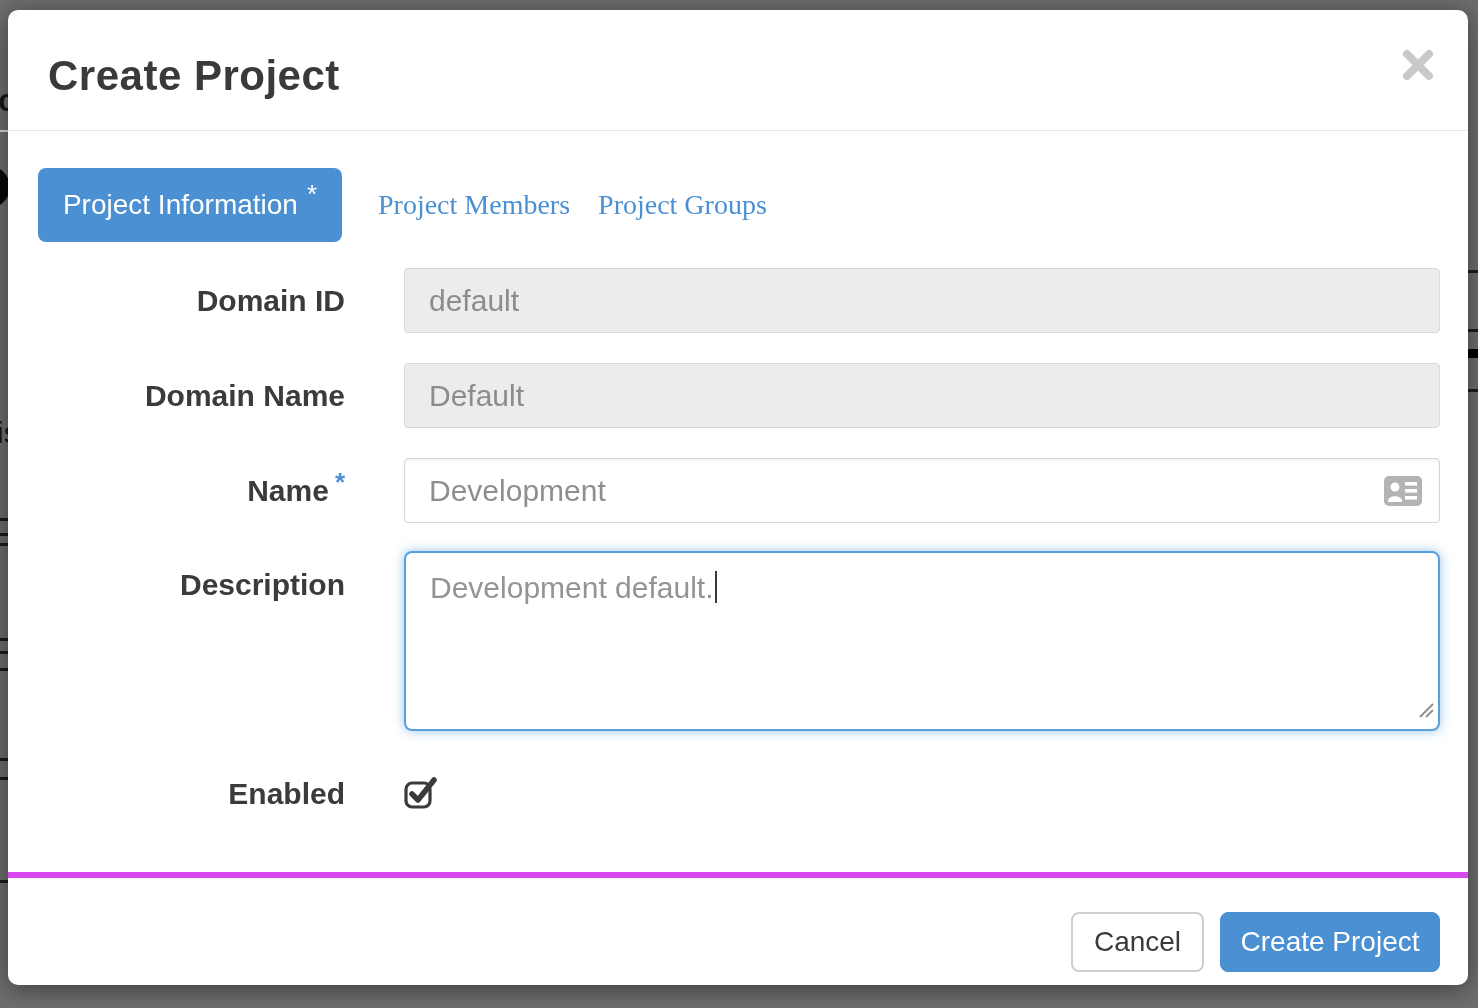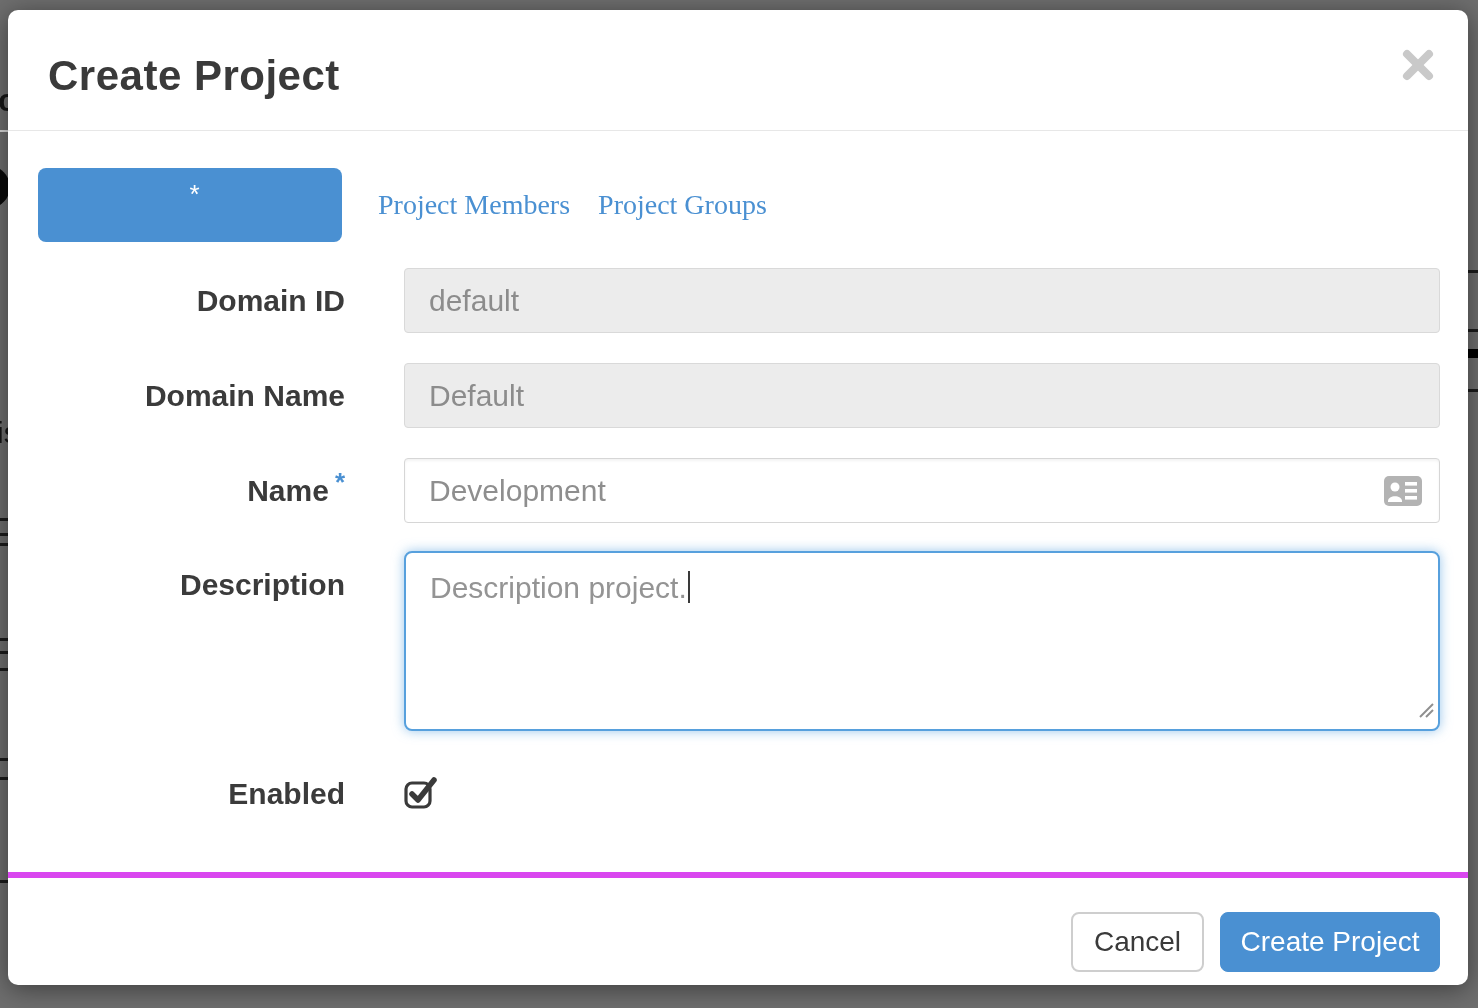--- a/index.html
+++ b/index.html
@@ -139,20 +139,21 @@
     <button class="modal-close" aria-label="Close">
       <svg width="36" height="36" viewBox="0 0 36 36">
         <line x1="7" y1="7" x2="29" y2="29" stroke="#c9c9c9" stroke-width="8" stroke-linecap="round"></line>
         <line x1="29" y1="7" x2="7" y2="29" stroke="#c9c9c9" stroke-width="8" stroke-linecap="round"></line>
       </svg>
     </button>
   </div>
 
   <div class="tabs">
     <button class="tab-active">
+      <span>Project Information</span>
       <span class="tab-required">*</span>
     </button>
     <button class="tab-link first">Project Members</button>
     <button class="tab-link second">Project Groups</button>
   </div>
 
   <div class="form-row row-domain-id">
     <label class="field-label v-center-input">Domain ID</label>
     <div class="field-control">
       <input class="text-input" type="text" disabled="" value="default" style="">
@@ -182,21 +183,21 @@
           <rect x="21" y="20" width="12" height="3.6" fill="#ffffff"></rect>
         </svg>
       </span>
     </div>
   </div>
 
   <div class="form-row row-description">
     <label class="field-label label-desc">Description</label>
     <div class="field-control">
       <div class="textarea-box" role="textbox">
-        <span>Description project.</span><span class="caret-bar"></span>
+        <span>Development default.</span><span class="caret-bar"></span>
         <span class="resize-grip">
           <svg width="18" height="18" viewBox="0 0 18 18">
             <line x1="4" y1="17" x2="17" y2="4" stroke="#8f8f8f" stroke-width="2"></line>
             <line x1="10" y1="17" x2="17" y2="10" stroke="#8f8f8f" stroke-width="2"></line>
           </svg>
         </span>
       </div>
     </div>
   </div>
 

